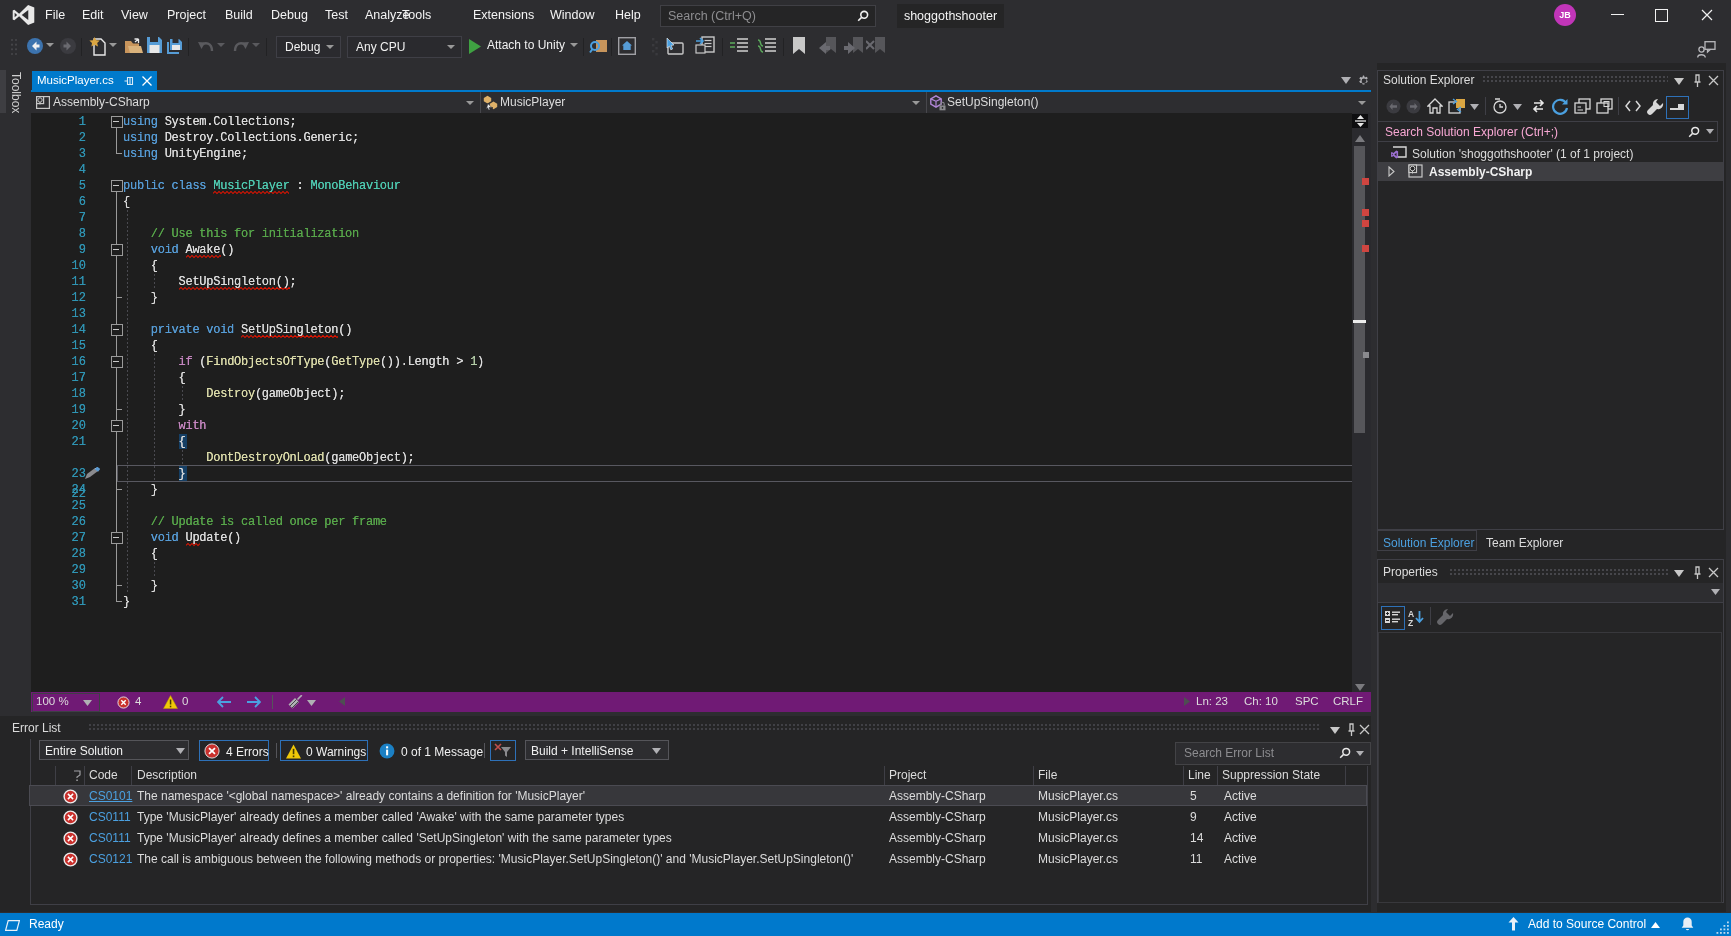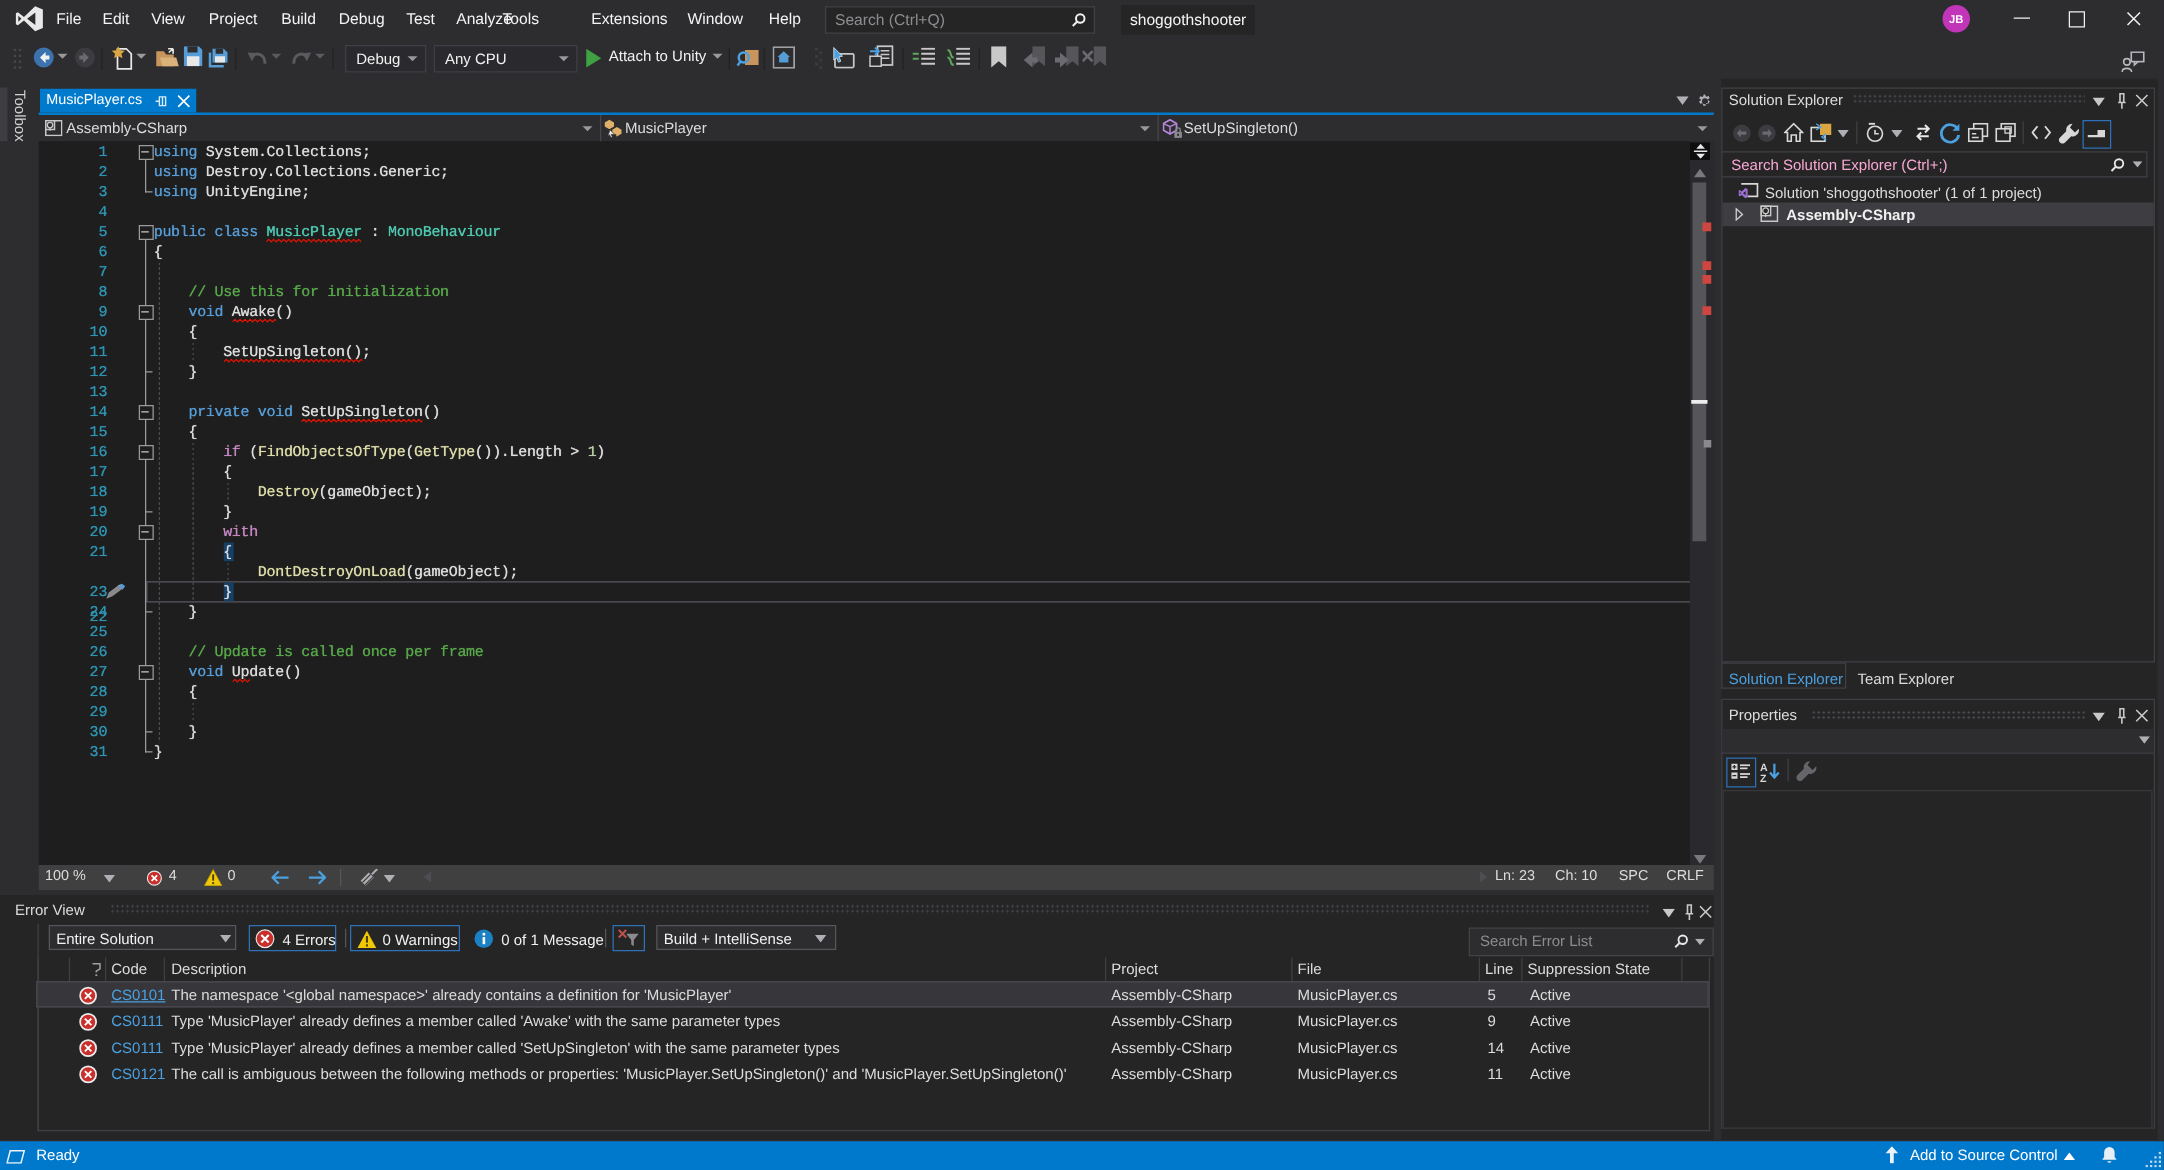--- a/index.html
+++ b/index.html
@@ -24,21 +24,21 @@
 #toolboxstrip{left:0;top:63px;width:31px;height:850px;background:#2d2d30;}
 #toolboxtext{left:9px;top:72px;color:#d0d0d0;font-size:12px;writing-mode:vertical-rl;}
 
 #tabstrip{left:31px;top:63px;width:1340px;height:27px;background:#2d2d30;}
 #tab1{left:32px;top:71px;width:125px;height:19px;background:#007acc;color:#fff;font-size:12px;}
 #tabline{left:31px;top:90px;width:1340px;height:2px;background:#007acc;}
 #navbar{left:31px;top:92px;width:1340px;height:21px;background:#2d2d30;border-bottom:1px solid #222;}
 .navtxt{top:3px;font-size:12px;color:#dcdcdc;}
 #editor{left:31px;top:113px;width:1321px;height:579px;background:#1e1e1e;}
 #vscroll{left:1352px;top:113px;width:19px;height:579px;background:#2a2a2e;}
-#edstatus{left:31px;top:692px;width:1340px;height:20px;background:#404040;font-size:11.5px;color:#dcdcdc;}
+#edstatus{left:31px;top:692px;width:1340px;height:20px;background:#701a75;font-size:11.5px;color:#dcdcdc;}
 .codeline{position:absolute;left:0;width:100%;height:16px;font-family:"Liberation Mono",monospace;font-size:12px;letter-spacing:-0.26px;line-height:16px;white-space:pre;text-shadow:0 0 0.6px currentcolor;}
 .lnum{position:absolute;width:55px;text-align:right;color:#2f94b3;font-family:"Liberation Mono",monospace;font-size:12px;line-height:16px;text-shadow:0 0 0.6px currentcolor;}
 .kw{color:#569cd6;}.ctl{color:#c586c0;}.typ{color:#4ec9b0;}.mth{color:#dcdcaa;}.cmt{color:#57a64a;}.num{color:#b5cea8;}.pln{color:#dcdcdc;}
 .brc{color:#dcdcdc;}
 
 #errorlist{left:0;top:716px;width:1371px;height:196px;background:#252526;}
 
 #rightpanel{left:1377px;top:63px;width:349px;height:849px;background:#252526;}
 
 #statusbar{left:0;top:913px;width:1731px;height:23px;background:#0079cc;color:#fff;font-size:12px;}
@@ -448,21 +448,21 @@
     </svg>
 <svg class="abs" style="left:1153px;top:5px;" width="6" height="9" viewBox="0 0 6 9">
       <path d="M0 0 L6 4.5 L0 9 Z" fill="#4e4e52"></path>
     </svg>
 <span class="abs" style="left:1165px;top:3px;">Ln: 23</span>
 <span class="abs" style="left:1213px;top:3px;">Ch: 10</span>
 <span class="abs" style="left:1264px;top:3px;">SPC</span>
 <span class="abs" style="left:1302px;top:3px;">CRLF</span>
 </div>
 <div class="abs" id="errorlist">
-<span class="abs" style="left:12px;top:5px;font-size:12px;color:#dcdcdc;">Error View</span>
+<span class="abs" style="left:12px;top:5px;font-size:12px;color:#dcdcdc;">Error List</span>
 <div class="abs" style="left:88px;top:7px;width:1232px;height:9px;background-image:radial-gradient(#404045 0.8px,transparent 0.95px);background-size:4px 4px;"></div>
 <svg class="abs" style="left:1330px;top:11px;" width="10" height="7" viewBox="0 0 10 7">
       <path d="M0 0 L10 0 L5 7 Z" fill="#c8c8c8"></path>
     </svg>
 <svg class="abs" style="left:1346px;top:7px;" width="11" height="14" viewBox="0 0 11 14">
       <path d="M4 1 L7 1 L7 8 L4 8 Z M2.5 8 L8.5 8 M5.5 8 L5.5 13" stroke="#c8c8c8" stroke-width="1.3" fill="none"></path>
     </svg>
 <svg class="abs" style="left:1359px;top:8px;" width="11" height="11" viewBox="0 0 11 11">
       <path stroke="#c8c8c8" stroke-width="1.3" d="M1 1 L10 10 M10 1 L1 10"></path>
     </svg>

